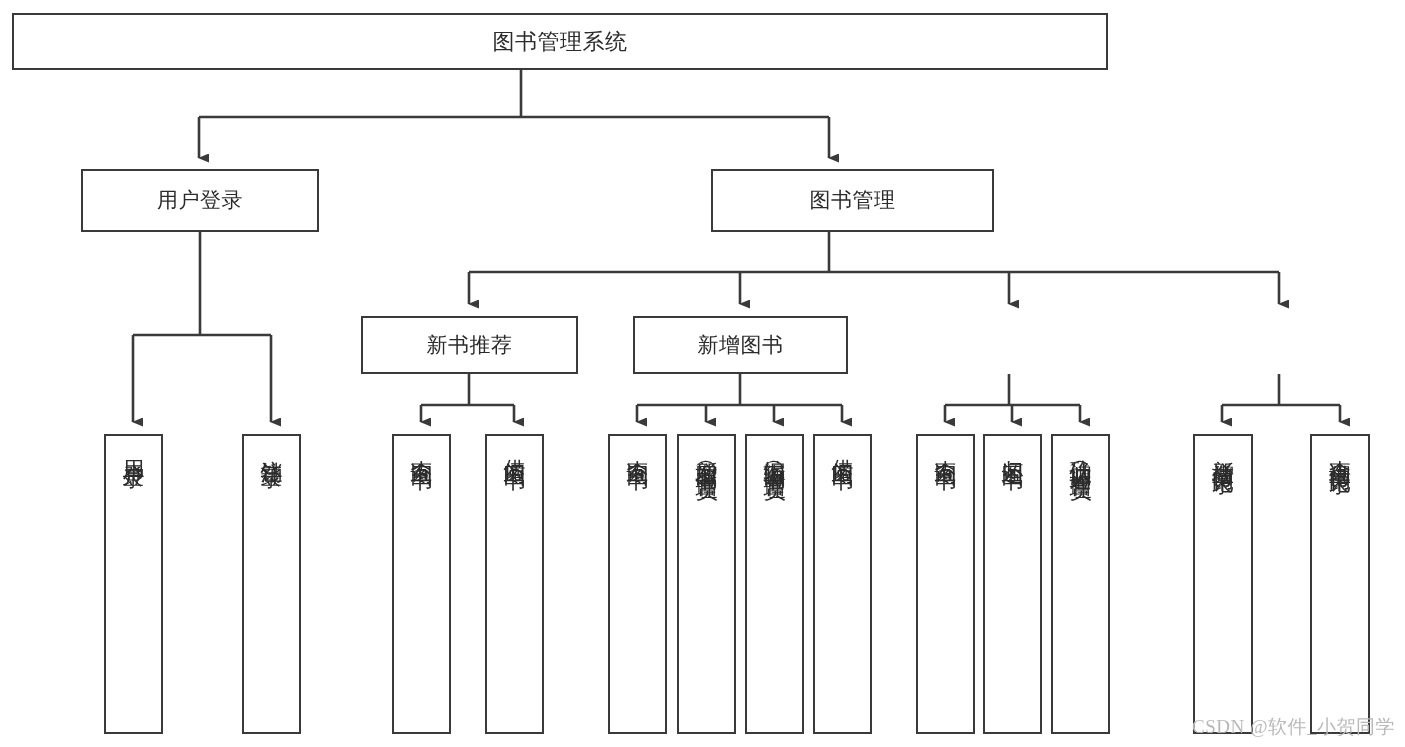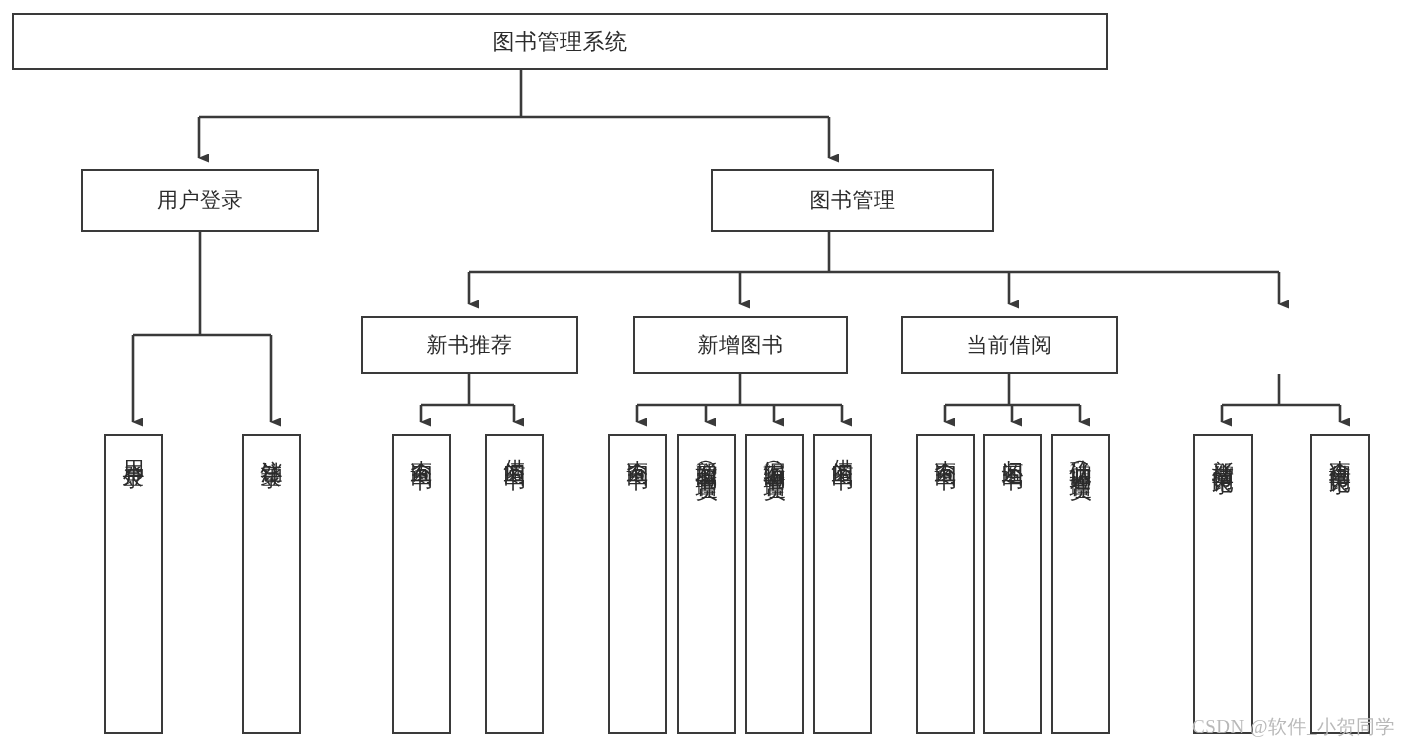--- a/index.html
+++ b/index.html
@@ -137,23 +137,20 @@
   <div class="node horizontal" style="left:711px; top:169px; width:283px; height:63px;">
     <span class="node-label">图书管理</span>
   </div>
 
   <div class="node horizontal" style="left:361px; top:316px; width:217px; height:58px;">
     <span class="node-label">新书推荐</span>
   </div>
   <div class="node horizontal" style="left:633px; top:316px; width:215px; height:58px;">
     <span class="node-label">新增图书</span>
   </div>
-  <div class="node horizontal" style="left:901px; top:316px; width:217px; height:58px;">
-    <span class="node-label">当前借阅</span>
-  </div>
 
   <div class="node vertical" style="left:104px; top:434px; width:59px; height:300px;">
     <span class="node-label">用户登录</span>
   </div>
   <div class="node vertical" style="left:242px; top:434px; width:59px; height:300px;">
     <span class="node-label">注销登录</span>
   </div>
 
   <div class="node vertical" style="left:392px; top:434px; width:59px; height:300px;">
     <span class="node-label">查询图书</span>

